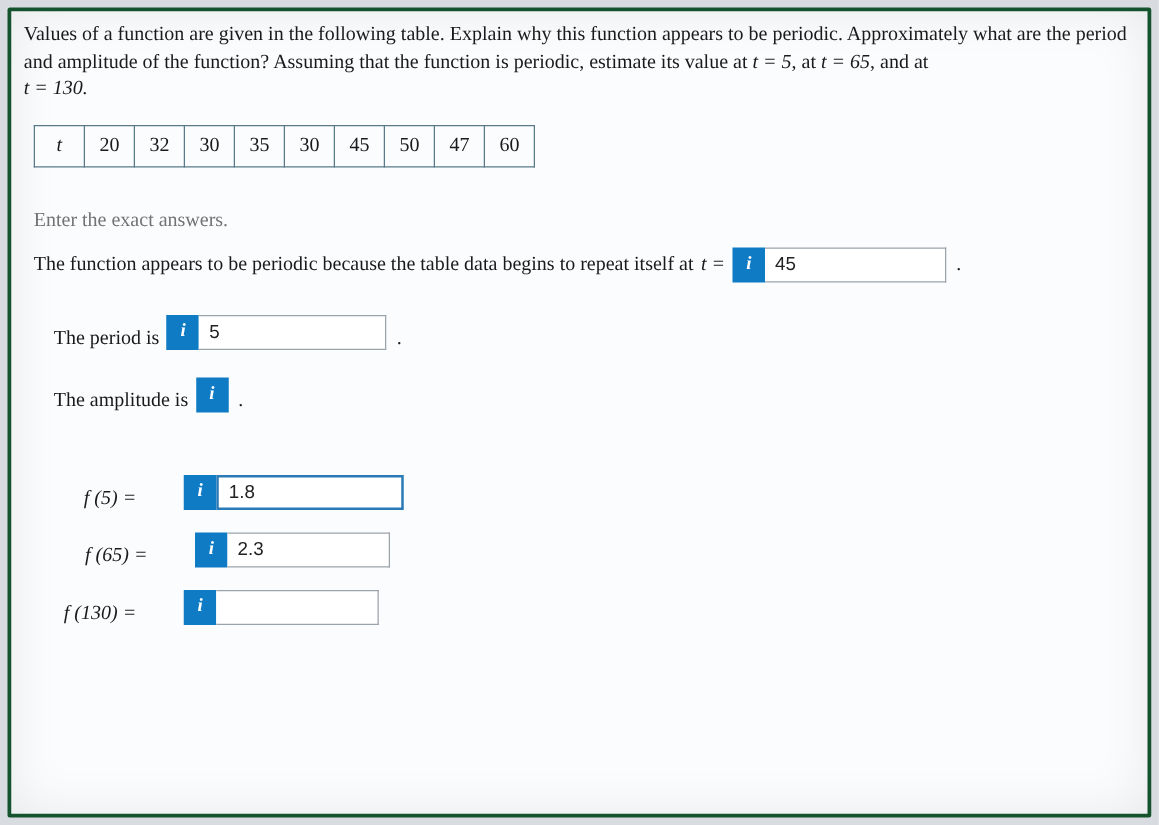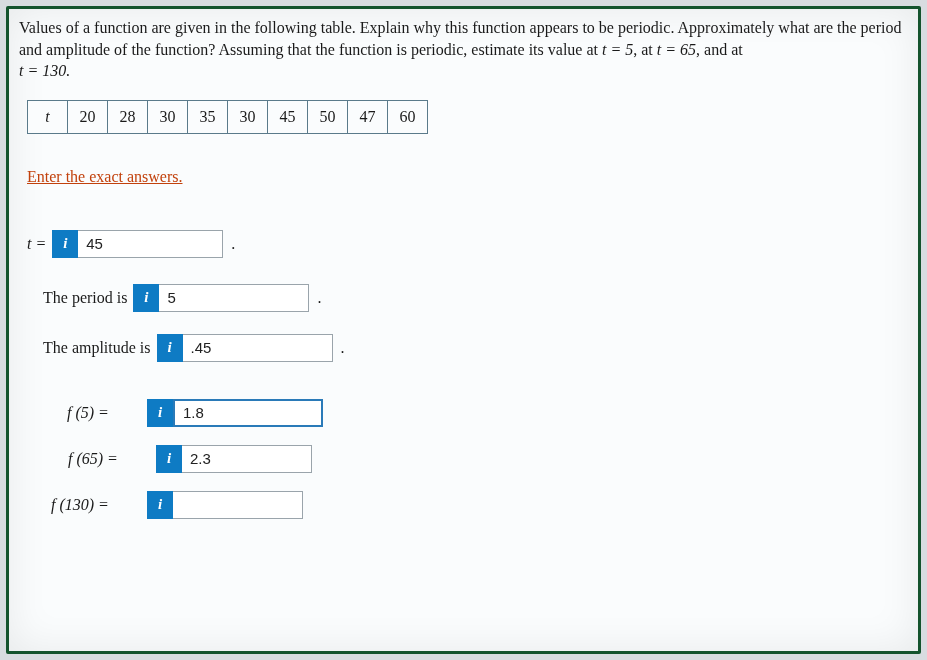--- a/index.html
+++ b/index.html
@@ -36,34 +36,33 @@
     padding: 7px 10px;
     text-align: center;
     font-size: 16px;
     color: #1a1a1a;
     min-width: 40px;
     background: #fafcfd;
   }
   .data-table td.hdr { font-style: italic; font-family: 'Times New Roman', serif; }
   .instruction {
     font-size: 16px;
-    color: #c2410c;
-    margin: 0 0 44px 8px;
-    text-decoration: underline;
+    color: #737373;
+    margin: 0 0 12px 8px;
   }
   .answer-line {
     font-size: 16px;
     color: #1a1a1a;
     margin: 0 0 26px 8px;
     display: flex;
     align-items: center;
     flex-wrap: wrap;
     gap: 6px;
   }
-  .answer-line.indent { margin-left: 24px; margin-bottom: 22px; }
+  .answer-line.indent { margin-left: 24px; margin-bottom: 22px; align-items: flex-end; }
   .fn { font-style: italic; font-family: 'Times New Roman', serif; }
   .input-wrap {
     display: inline-flex;
     align-items: stretch;
     height: 28px;
     vertical-align: middle;
   }
   .info-icon {
     width: 26px;
     background: #0e7bc4;
@@ -106,57 +105,57 @@
     <span>Values of a function are given in the following table. Explain why this function appears to be periodic. Approximately what are</span>
     <span>the period and amplitude of the function? Assuming that the function is periodic, estimate its value at </span><span class="ital">t = 5</span><span>, at </span><span class="ital">t = 65</span><span>, and at</span><br>
     <span class="ital">t = 130.</span>
   </div>
 
   <table class="data-table">
     <tbody>
         <tr>
       <td class="hdr">t</td>
       <td>20</td>
-      <td>28</td>
+      <td>32</td>
       <td>30</td>
       <td>35</td>
       <td>30</td>
       <td>45</td>
       <td>50</td>
       <td>47</td>
       <td>60</td>
     </tr>
   </tbody>
     </table>
 
   <div class="instruction">Enter the exact answers.</div>
 
   <div class="answer-line">
+    <span>The function appears to be periodic because the table data begins to repeat itself at</span>
     <span class="fn">t =</span>
     <span class="input-wrap">
       <span class="info-icon">i</span>
       <input class="answer-input w-large" value="45" style="">
     </span>
     <span class="period">.</span>
   </div>
 
   <div class="answer-line indent">
     <span>The period is</span>
     <span class="input-wrap">
       <span class="info-icon">i</span>
       <input class="answer-input w-med" value="5" style="">
     </span>
     <span class="period">.</span>
   </div>
 
-  <div class="answer-line indent" style="margin-bottom:37px;">
+  <div class="answer-line indent" style="margin-bottom:50px;">
     <span>The amplitude is</span>
     <span class="input-wrap">
       <span class="info-icon">i</span>
-      <input class="answer-input w-med" value=".45" style="">
     </span>
     <span class="period">.</span>
   </div>
 
   <div class="answer-line indent" style="margin-left:48px;margin-bottom:18px;">
     <span class="fn" style="width:74px;display:inline-block;font-style:italic;">f (5) =</span>
     <span class="input-wrap focused-wrap">
       <span class="info-icon">i</span>
       <input class="answer-input w-med" style="border: 2px solid rgb(42, 122, 184);" value="1.8">
     </span>

